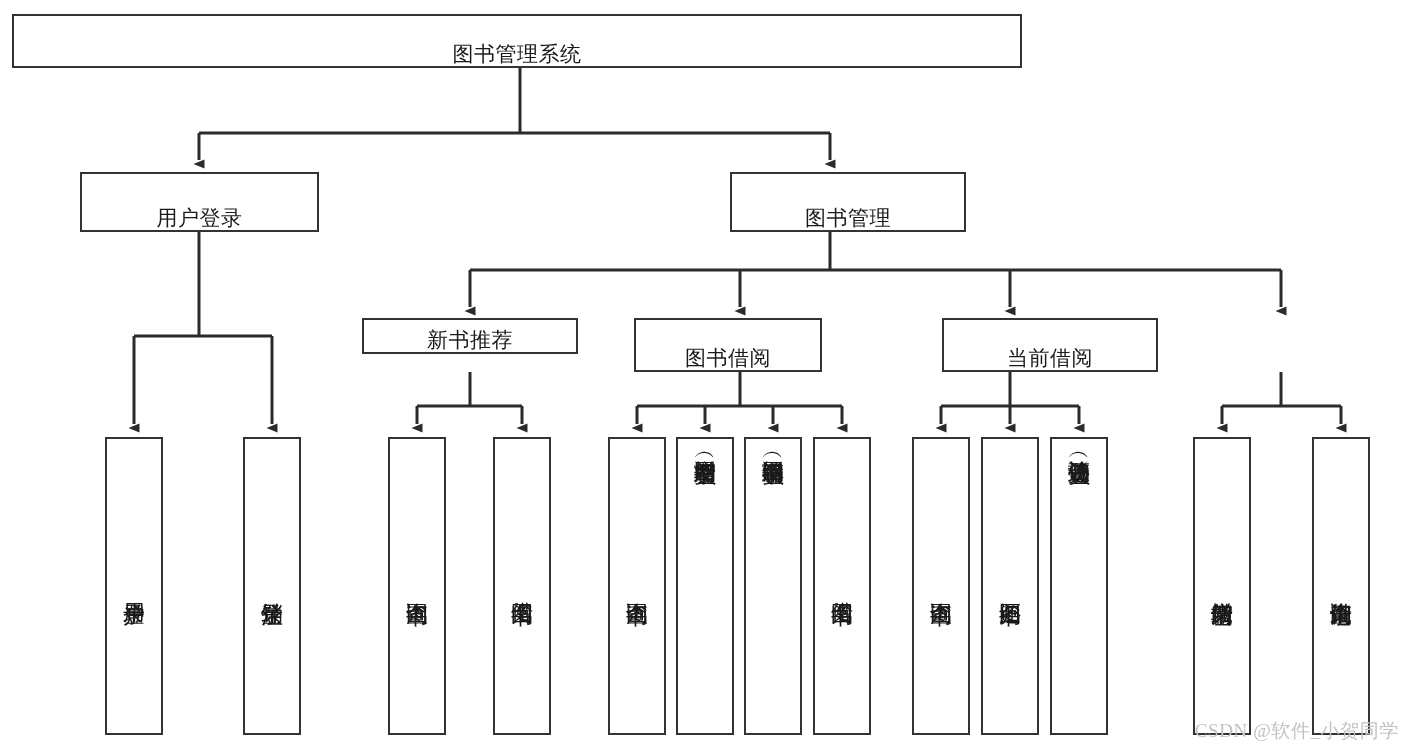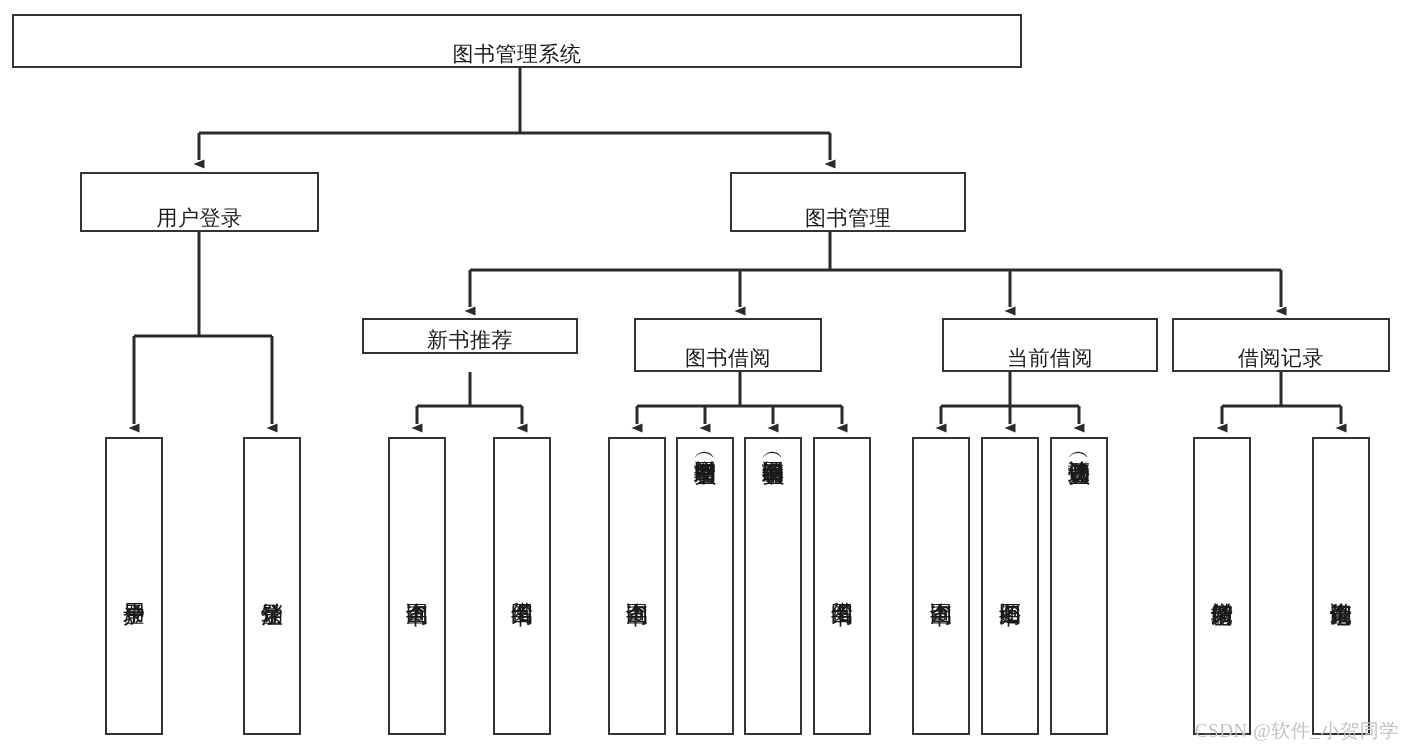--- a/index.html
+++ b/index.html
@@ -146,23 +146,20 @@
 
   <div class="node horiz" style="left:362px; top:318px; width:216px; height:36px;">
     <span class="node-label">新书推荐</span>
   </div>
   <div class="node horiz" style="left:634px; top:318px; width:188px; height:54px;">
     <span class="node-label">图书借阅</span>
   </div>
   <div class="node horiz" style="left:902px; top:318px; width:216px; height:54px;margin-left:40px;">
     <span class="node-label">当前借阅</span>
   </div>
-  <div class="node horiz" style="left:1172px; top:318px; width:218px; height:54px;">
-    <span class="node-label">借阅记录</span>
-  </div>
 
   <div class="node vert centered" style="left:105px; top:437px; width:58px; height:298px;">
     <span class="node-label">用户登录</span>
   </div>
   <div class="node vert centered" style="left:243px; top:437px; width:58px; height:298px;">
     <span class="node-label">注销登录</span>
   </div>
 
   <div class="node vert centered" style="left:388px; top:437px; width:58px; height:298px;">
     <span class="node-label">查询图书</span>

